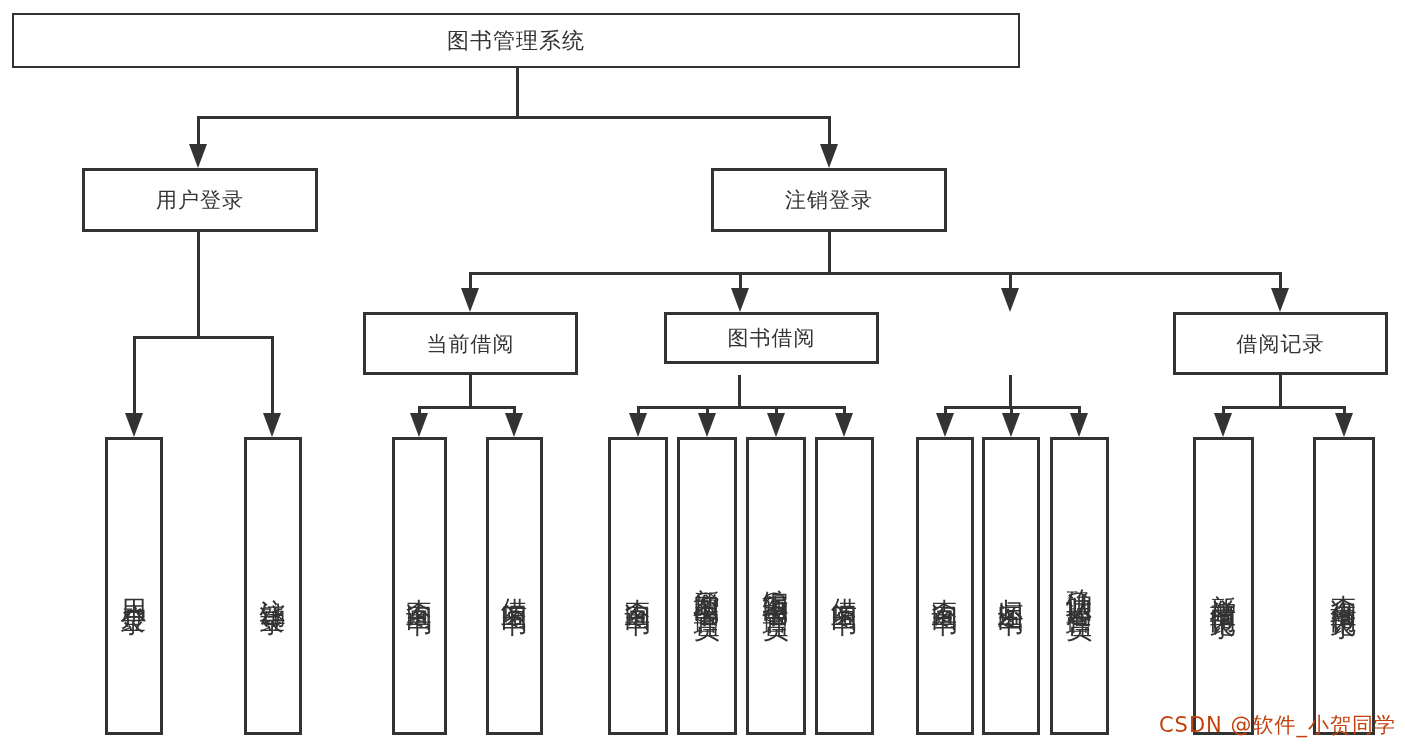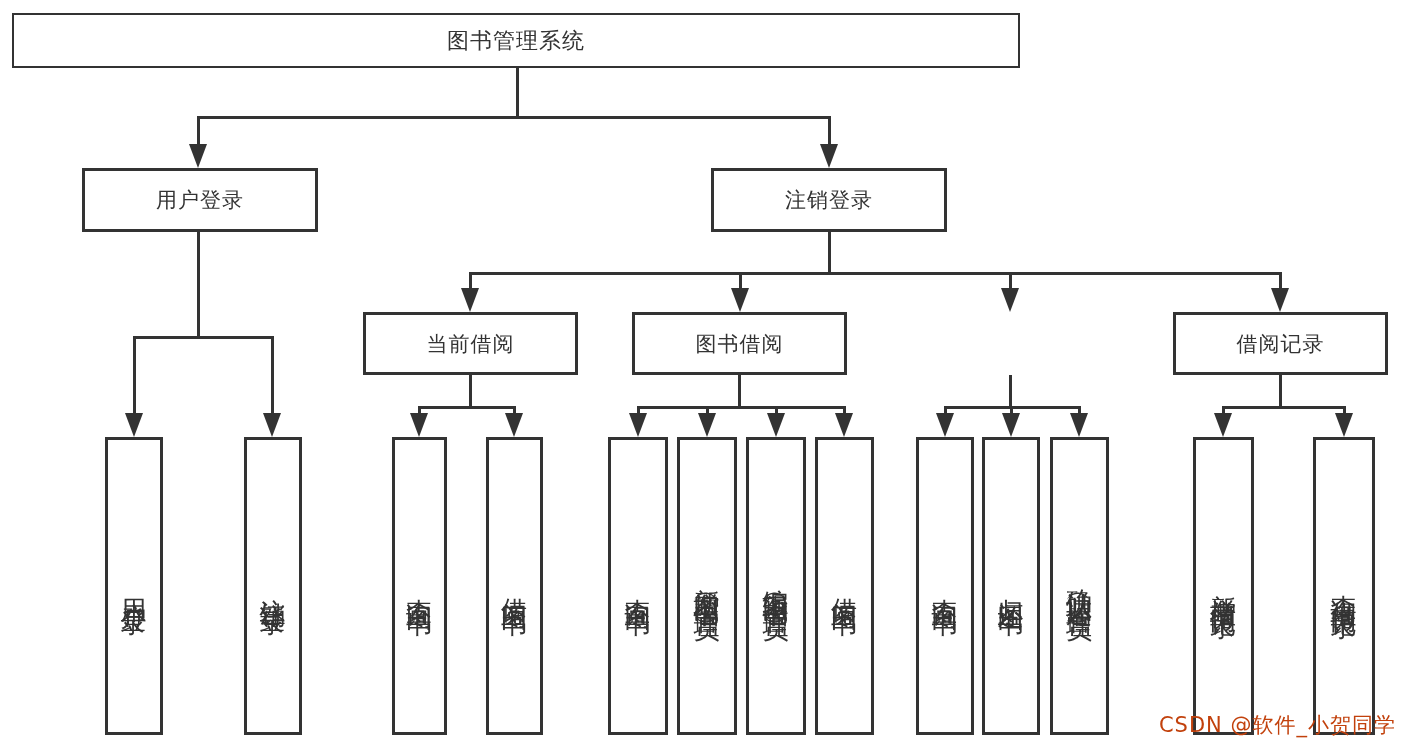--- a/index.html
+++ b/index.html
@@ -98,21 +98,21 @@
   <div class="vl" style="left:739px;top:272px;height:17px;"></div>
   <div class="arr" style="left:740px;top:288px;"></div>
   <div class="vl" style="left:1009px;top:272px;height:17px;"></div>
   <div class="arr" style="left:1010px;top:288px;"></div>
   <div class="vl" style="left:1279px;top:272px;height:17px;"></div>
   <div class="arr" style="left:1280px;top:288px;"></div>
 
   <div class="node hnode" style="left:363px;top:312px;width:215px;height:63px;">
     <span>当前借阅</span>
   </div>
-  <div class="node hnode" style="left:632px;top:312px;width:215px;height:63px;">
+  <div class="node hnode" style="left:664px;top:312px;width:215px;height:52px;">
     <span>图书借阅</span>
   </div>
   <div class="node hnode" style="left:1173px;top:312px;width:215px;height:63px;">
     <span>借阅记录</span>
   </div>
 
   <div class="vl" style="left:469px;top:375px;height:31px;"></div>
   <div class="hl" style="left:418px;top:406px;width:98px;"></div>
   <div class="vl" style="left:418px;top:406px;height:8px;"></div>
   <div class="arr" style="left:419px;top:413px;"></div>

